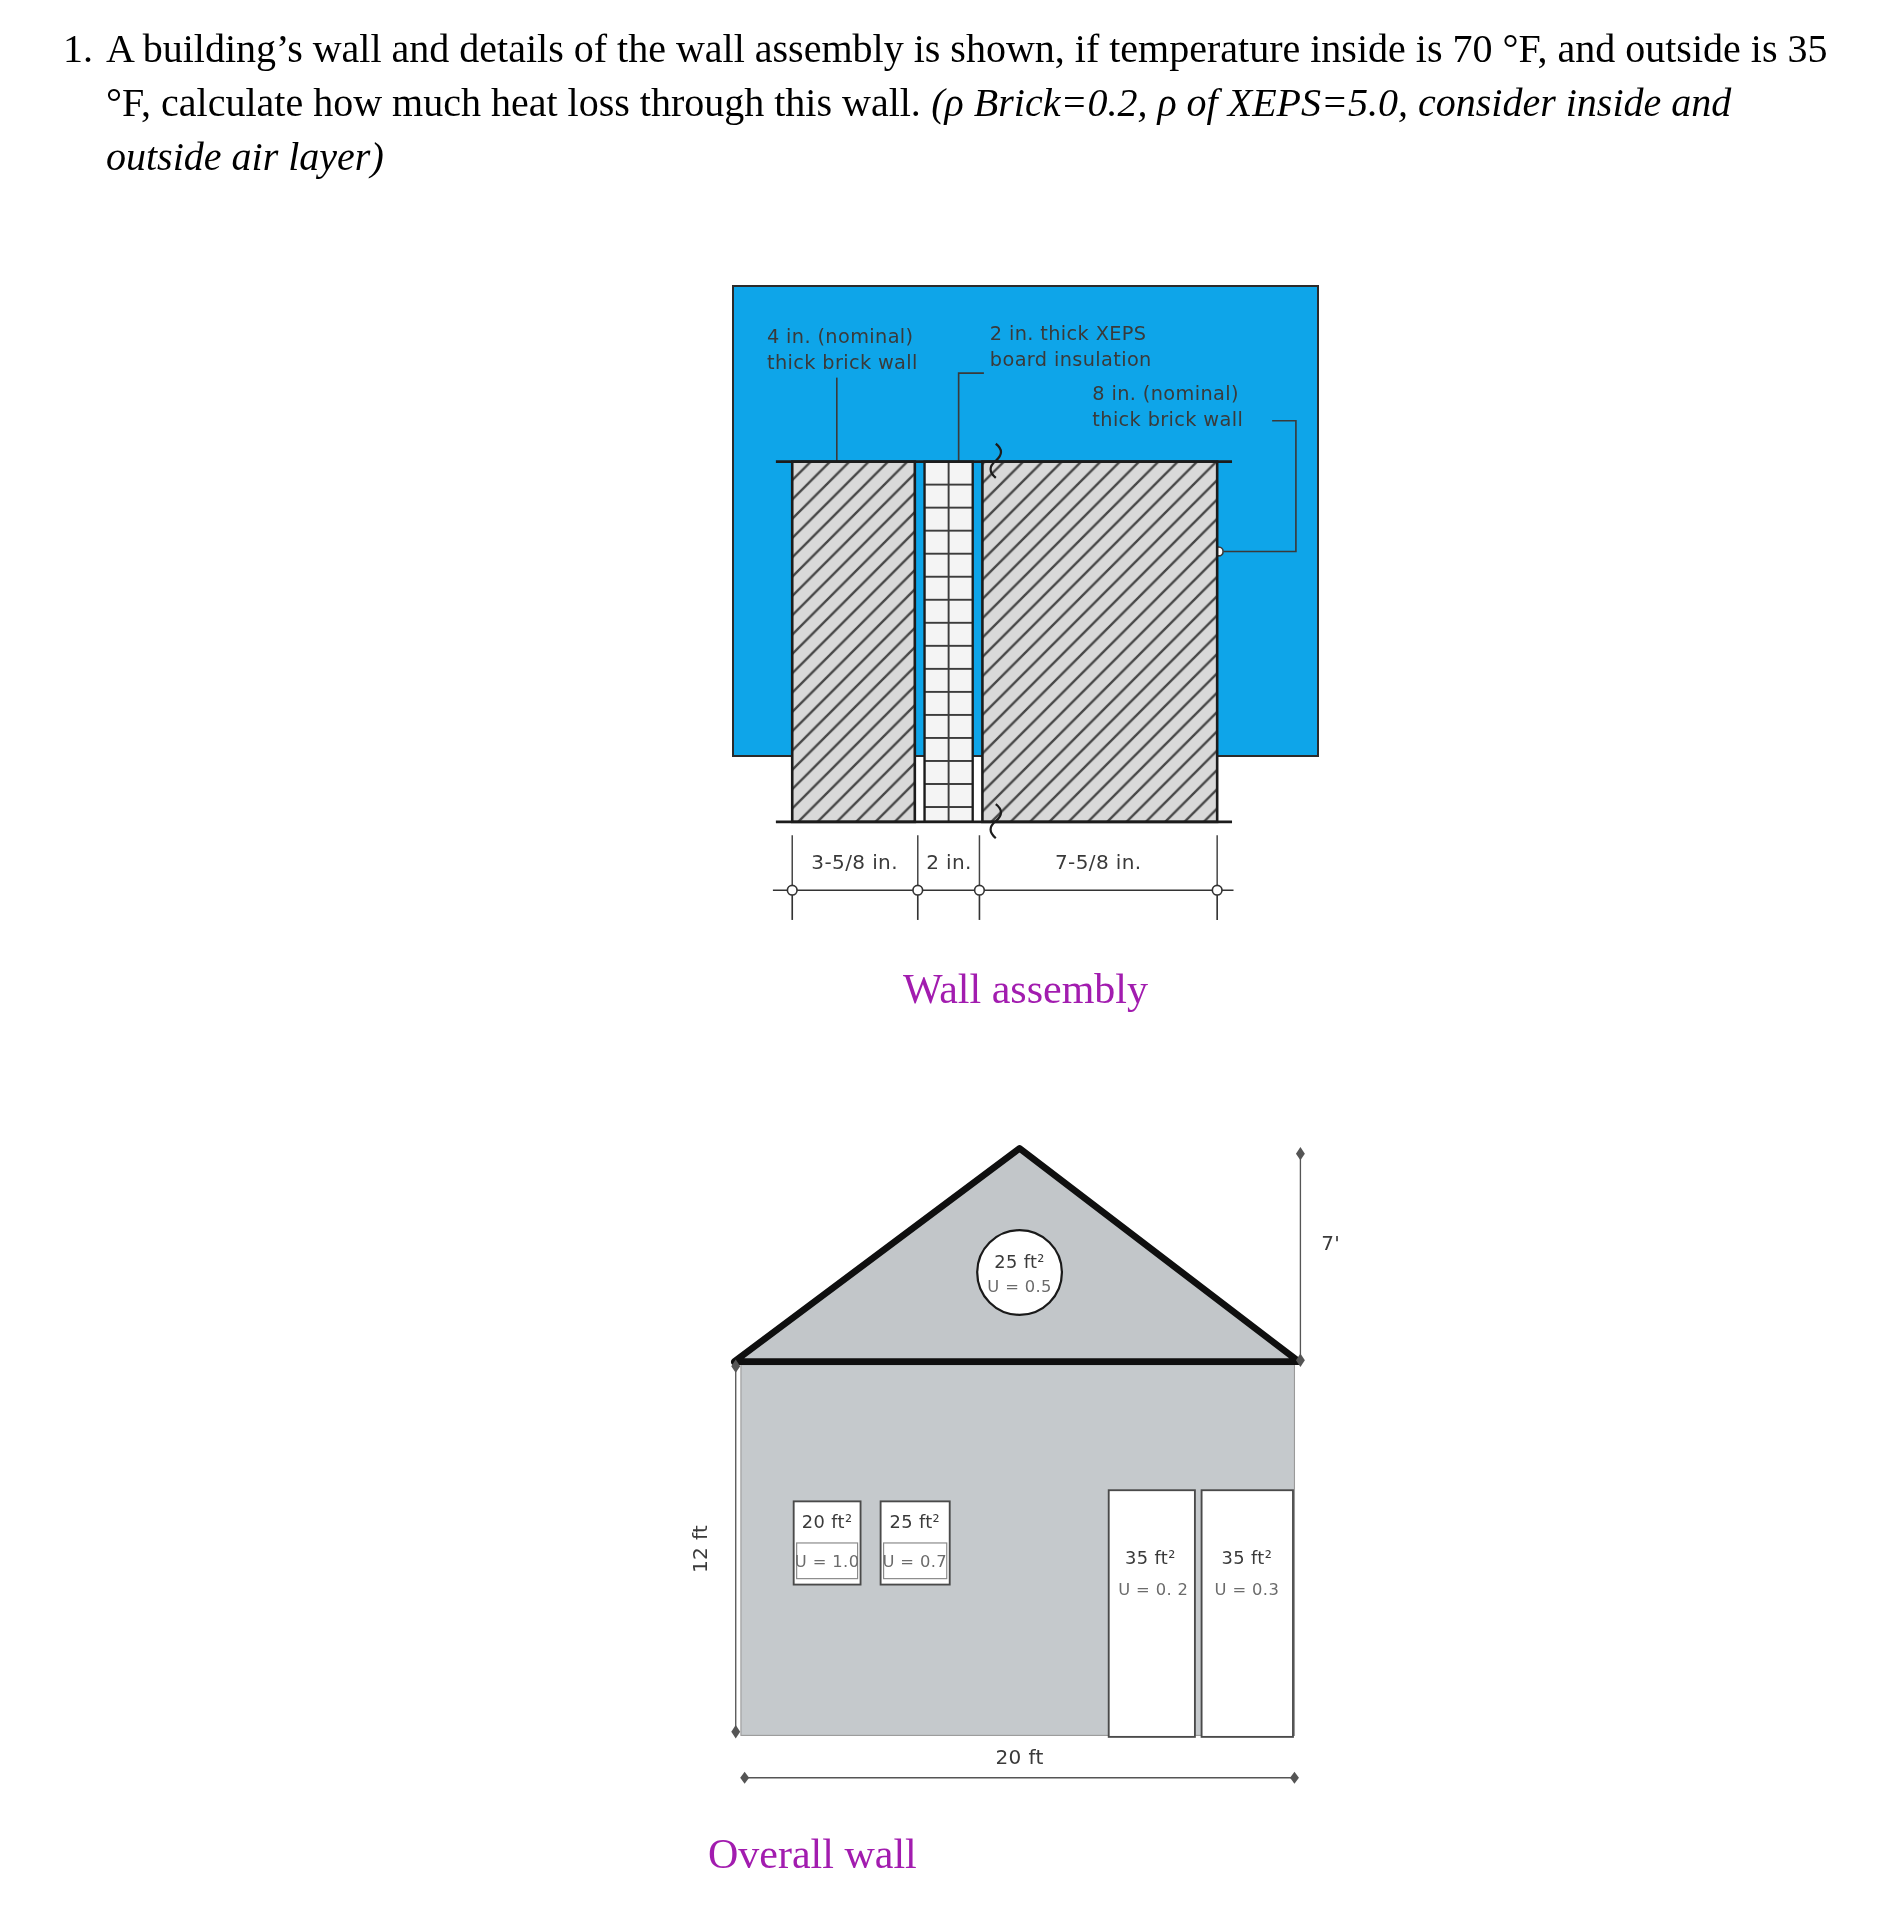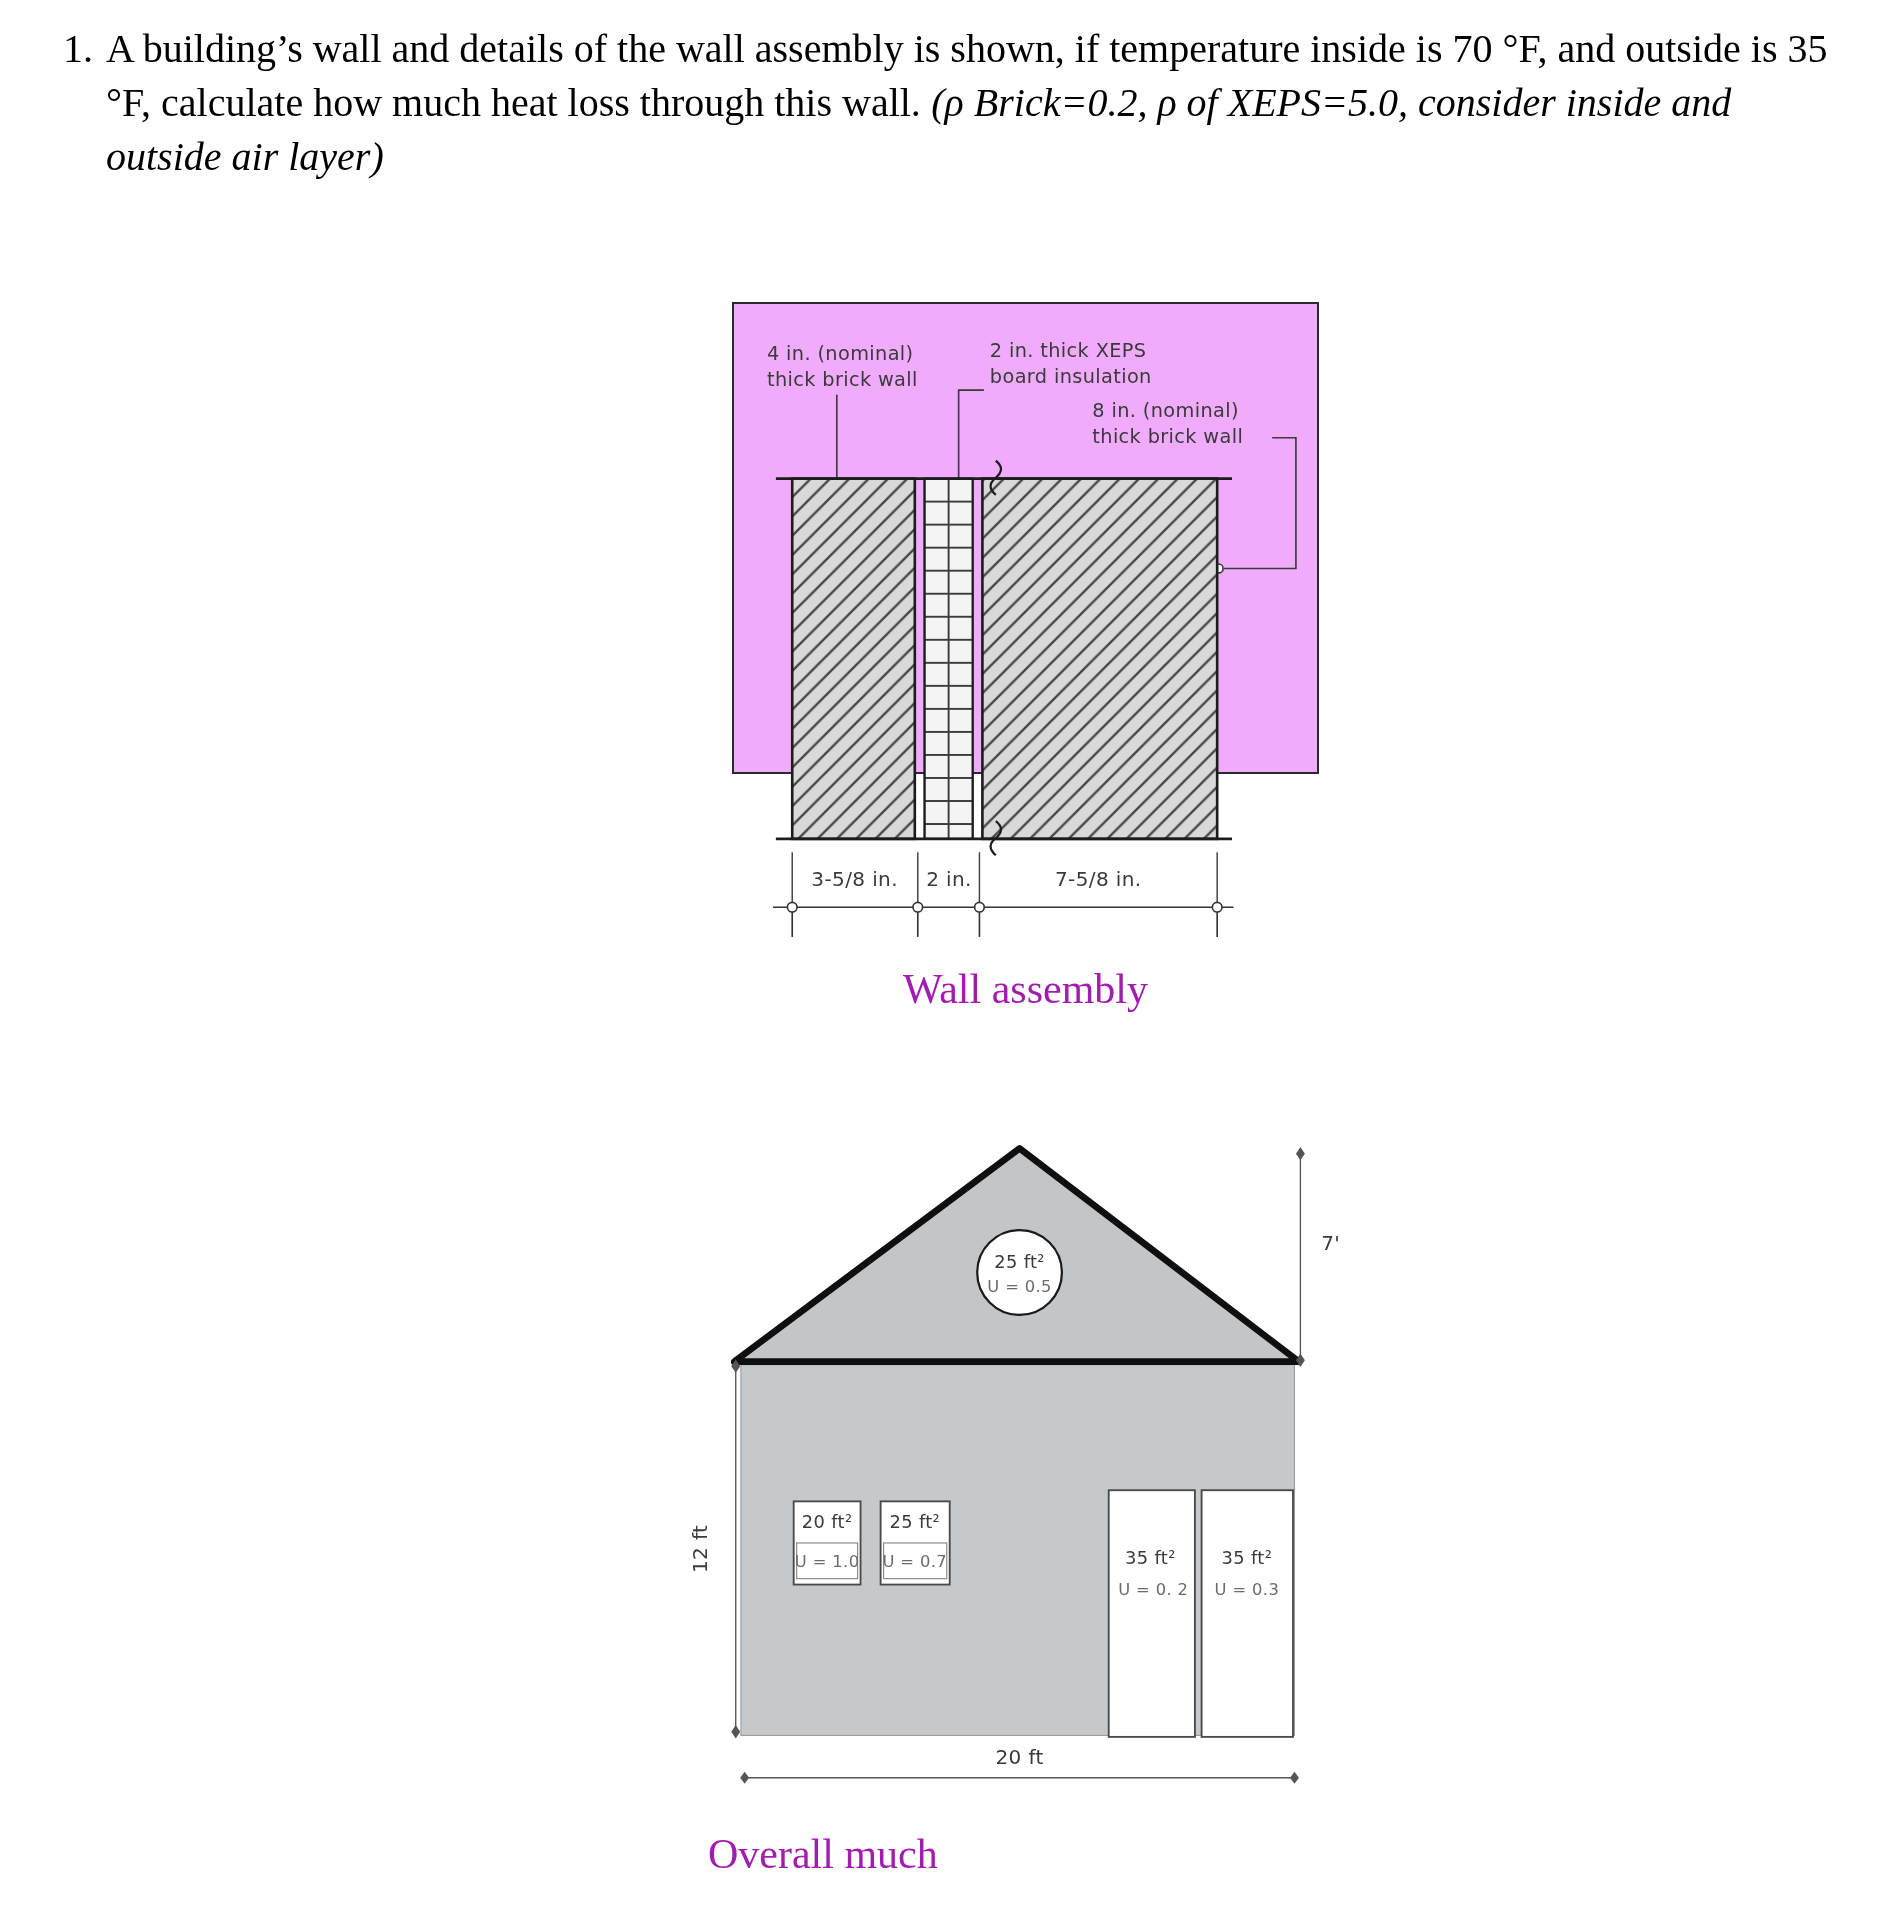--- a/index.html
+++ b/index.html
@@ -13,21 +13,21 @@
   .problem .body{flex:1;}
   .note{font-style:italic;margin-left:10.4px;}
 
   
   .fig-caption{position:absolute;font-size:42px;color:#a21caf;}
   #caption-wall{left:732px;top:965px;width:587px;text-align:center;}
   #caption-overall{left:708px;top:1830px;}
 
   
   .wall-fig{position:absolute;left:732px;top:285px;width:587px;height:472px;
-            border:2.2px solid #2b2b2b;box-sizing:border-box;background:#f0abfc;margin-top:17px;}
+            border:2.2px solid #2b2b2b;box-sizing:border-box;background:#0ea5e9;}
 
   
   .house-fig{position:absolute;left:654px;top:1115px;width:743px;height:743px;}
 
   svg{display:block;}
   .sk{font-family:"DejaVu Sans","Liberation Sans",sans-serif;fill:#3a3a3a;letter-spacing:0.5px;}
   .sk2{fill:#6b6b6b;}
 </style>
 </head>
 <body>
@@ -173,16 +173,16 @@
 
       <g>
         <line x1="122" y1="892" x2="862" y2="892" stroke="#555" stroke-width="1.8"></line>
         <path d="M122,884 L128,892 L122,900 L116,892 Z" fill="#555"></path>
         <path d="M862,884 L868,892 L862,900 L856,892 Z" fill="#555"></path>
         <text class="sk" font-size="27" x="492" y="874" text-anchor="middle">20 ft</text>
       </g>
     </svg>
   </div>
 
-  <div class="fig-caption" id="caption-overall">Overall much</div>
+  <div class="fig-caption" id="caption-overall">Overall wall</div>
 
 </div>
 
 
 </body></html>

